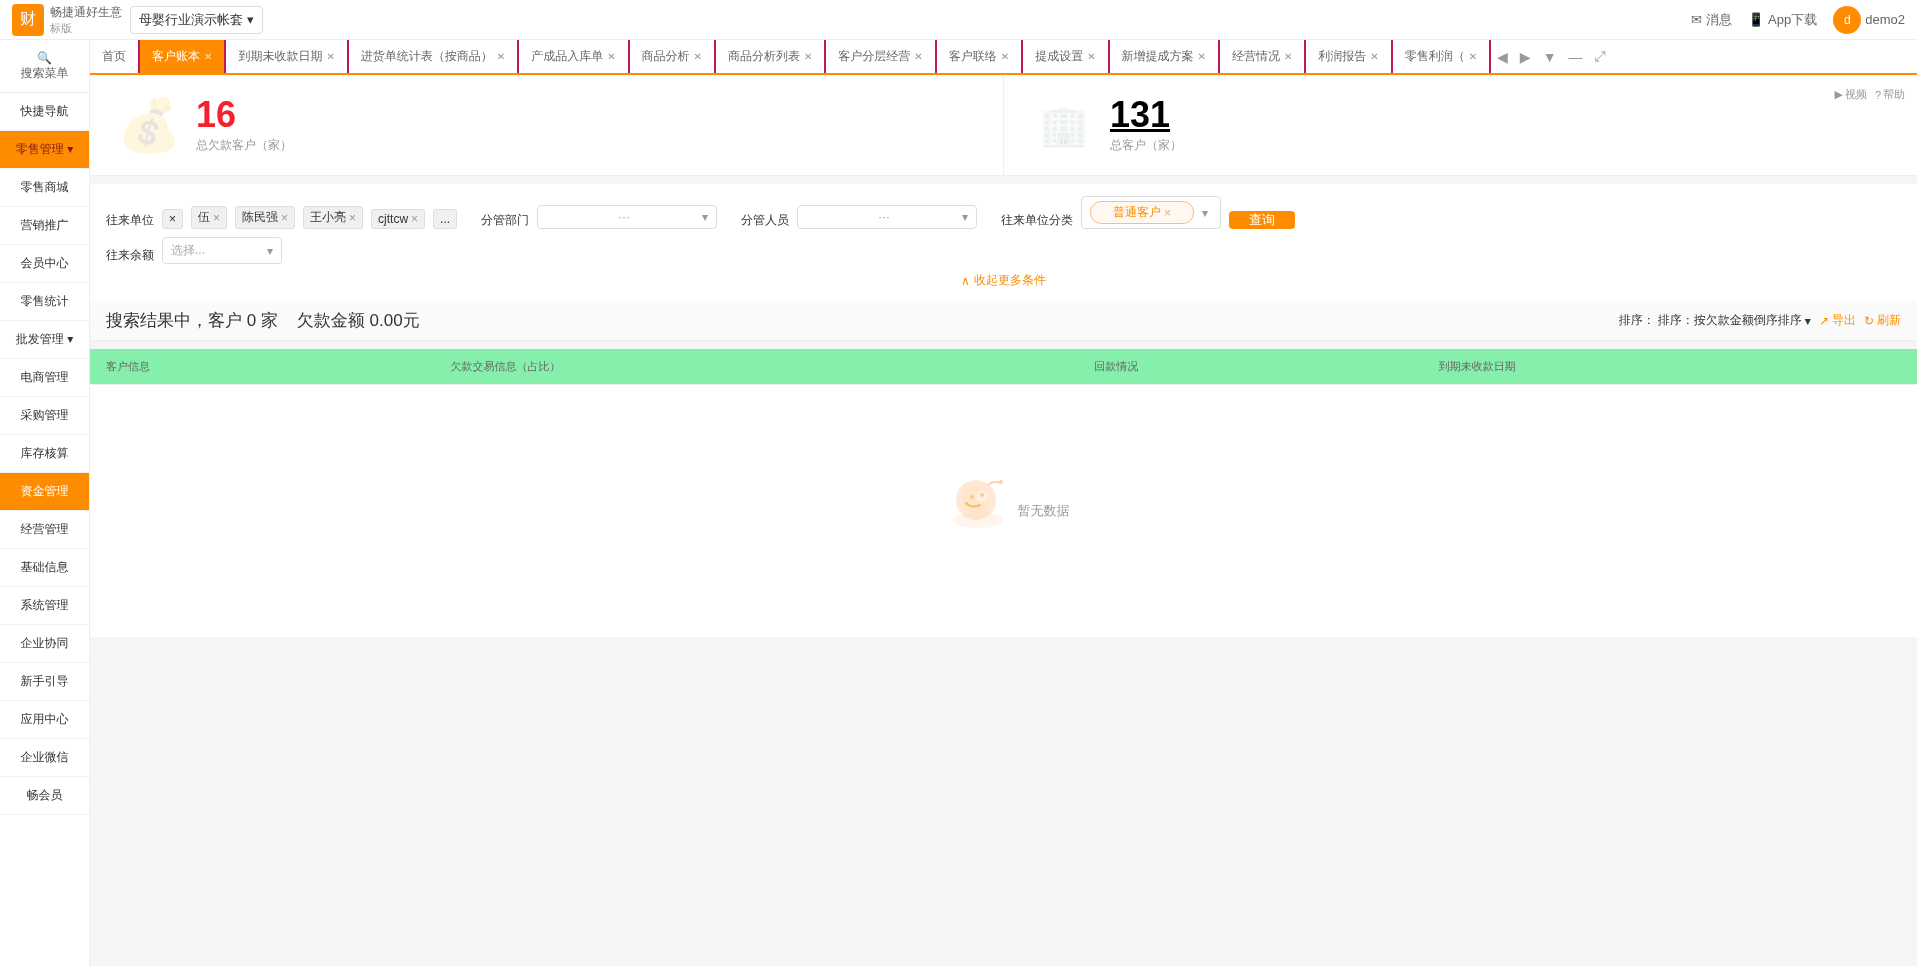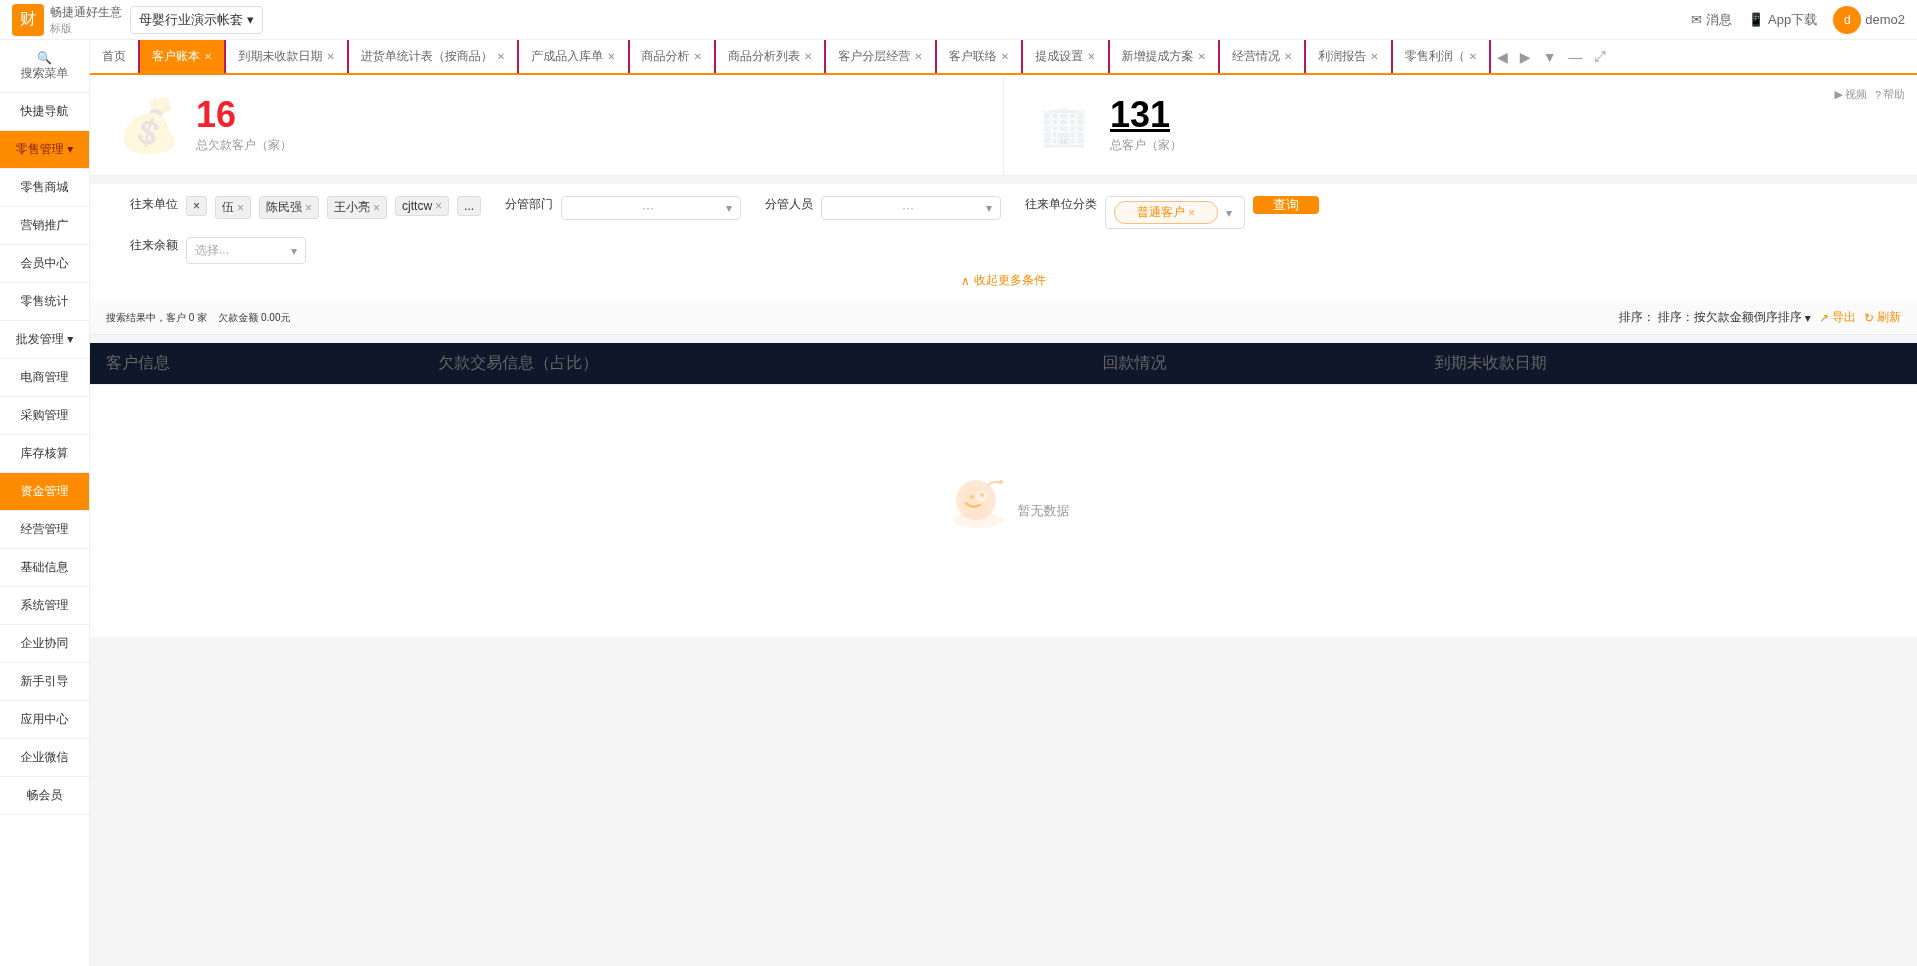--- a/index.html
+++ b/index.html
@@ -47,42 +47,42 @@
     .stat-content { }
     .stat-value { font-size: 36px; font-weight: bold; color: #f5222d; line-height: 1; }
     .stat-value.negative { color: #f5222d; }
     .stat-value.black { color: #000; text-decoration: underline; }
     .stat-label { font-size: 12px; color: #999; margin-top: 4px; }
     .stat-help { position: absolute; top: 12px; right: 12px; font-size: 11px; color: #999; display: flex; gap: 8px; }
     .stat-help span { cursor: pointer; display: flex; align-items: center; gap: 2px; }
 
     
     .filter-area { background: #fff; padding: 12px 16px; margin-top: 8px; }
-    .filter-row { display: flex; align-items: flex-start; gap: 8px; margin-bottom: 8px; flex-wrap: wrap; margin-left: 24px; }
+    .filter-row { display: flex; align-items: flex-end; gap: 8px; margin-bottom: 8px; flex-wrap: wrap; }
     .filter-label { font-size: 12px; color: #333; white-space: nowrap; }
     .filter-tag { display: inline-flex; align-items: center; gap: 3px; background: #f0f0f0; border: 1px solid #ddd; border-radius: 3px; padding: 2px 6px; font-size: 12px; color: #333; }
     .filter-tag .remove { cursor: pointer; color: #999; }
     .filter-select { display: flex; align-items: center; gap: 4px; border: 1px solid #ddd; border-radius: 4px; padding: 4px 8px; min-width: 150px; cursor: pointer; font-size: 12px; color: #333; background: #fff; }
     .filter-select .arrow { color: #999; margin-left: auto; }
     .filter-tag-selected { display: inline-flex; align-items: center; gap: 3px; background: #fff8f0; border: 1px solid #ffbb80; border-radius: 11px; padding: 2px 22px; font-size: 12px; color: #ff8c00; }
     .filter-tag-selected .remove { cursor: pointer; color: #ffaa60; }
     .collapse-btn { display: flex; align-items: center; gap: 4px; color: #ff8c00; font-size: 12px; cursor: pointer; justify-content: center; margin-top: 4px; }
     .query-btn { background: #ff8c00; color: #fff; border: none; padding: 0 20px; border-radius: 4px; cursor: pointer; font-size: 13px; }
 
     
     .result-bar { padding: 8px 16px; background: #fafafa; border-bottom: 1px solid #eee; display: flex; align-items: center; justify-content: space-between; }
-    .result-info { font-size: 10px; color: #666; }
+    .result-info { font-size: 17px; color: #666; }
     .result-info span { color: #333; }
     .result-actions { display: flex; align-items: center; gap: 8px; font-size: 12px; }
     .result-action { display: flex; align-items: center; gap: 3px; color: #ff8c00; cursor: pointer; }
     .sort-select { display: flex; align-items: center; gap: 3px; font-size: 12px; color: #333; cursor: pointer; }
 
     
     .data-table { width: 100%; border-collapse: collapse; background: #fff; }
-    .data-table th { padding: 10px 16px; text-align: left; font-size: 16px; color: #666; font-weight: normal; border-bottom: 1px solid #eee; background: #0f172a; }
+    .data-table th { padding: 10px 16px; text-align: left; font-size: 11px; color: #666; font-weight: normal; border-bottom: 1px solid #eee; background: #86efac; }
     .table-wrapper { background: #fff; margin-top: 8px; }
 
     
     .empty-state { display: flex; flex-direction: row; align-items: center; justify-content: center; padding: 80px 0; }
     .empty-icon { width: 80px; height: 80px; opacity: 0.6; margin-bottom: 12px; }
     .empty-text { font-size: 13px; color: #999; }
 
     
     ::-webkit-scrollbar { width: 6px; height: 6px; }
     ::-webkit-scrollbar-track { background: #f1f1f1; }

